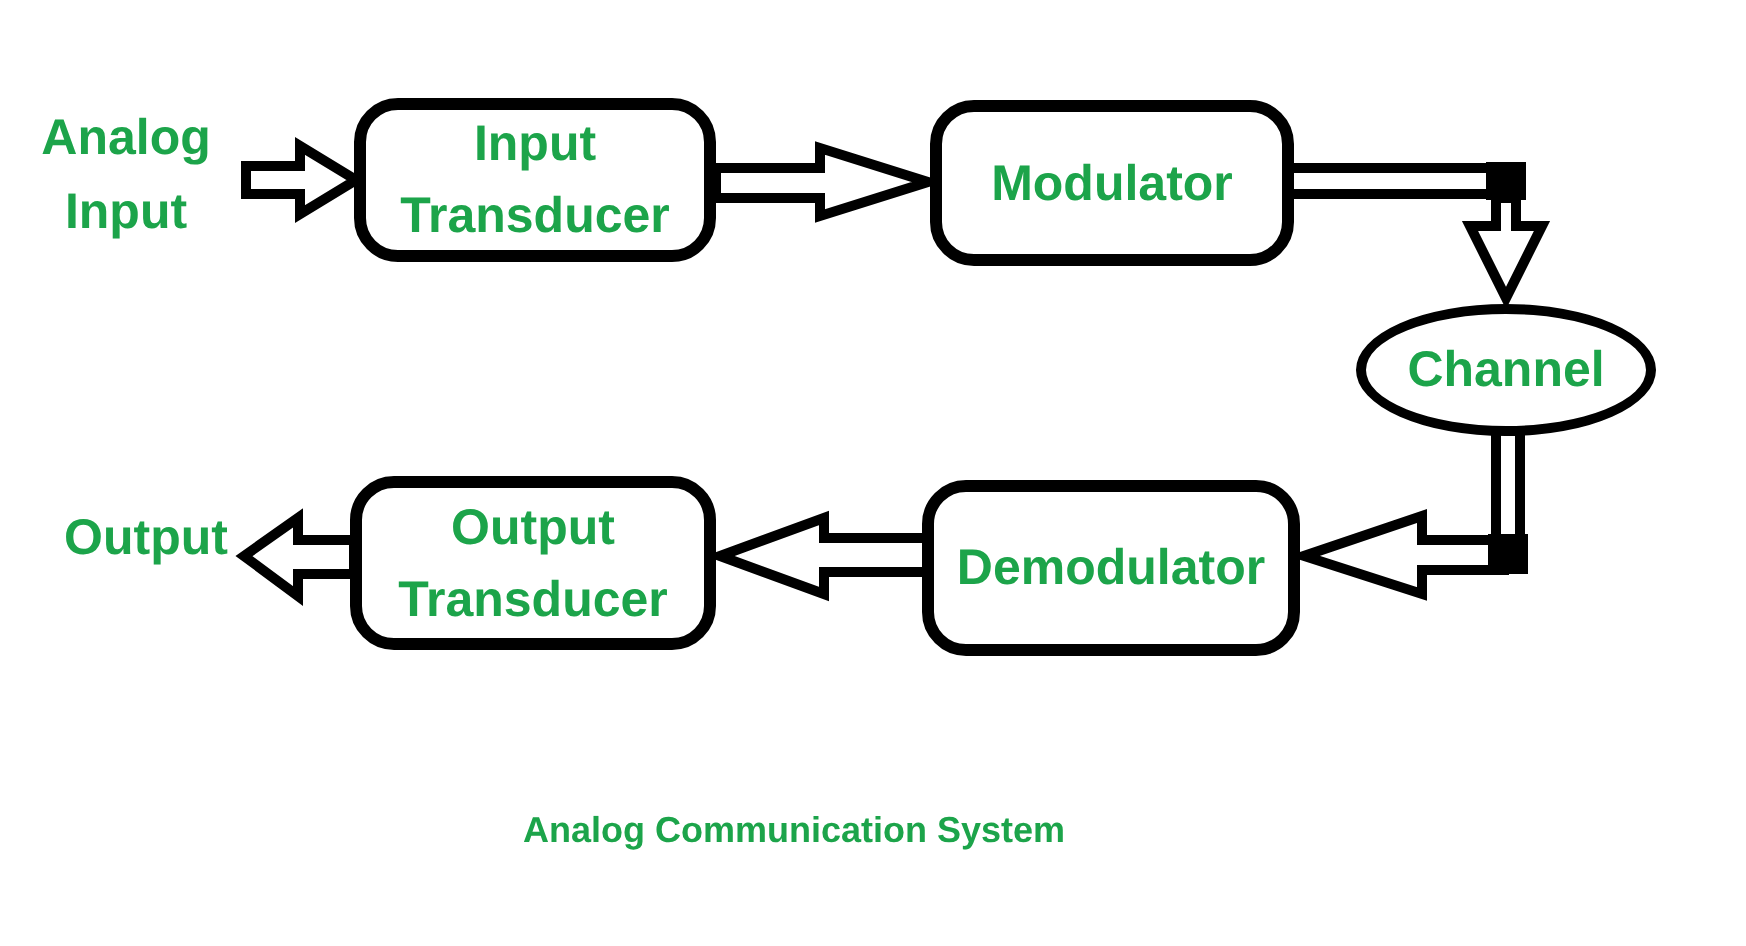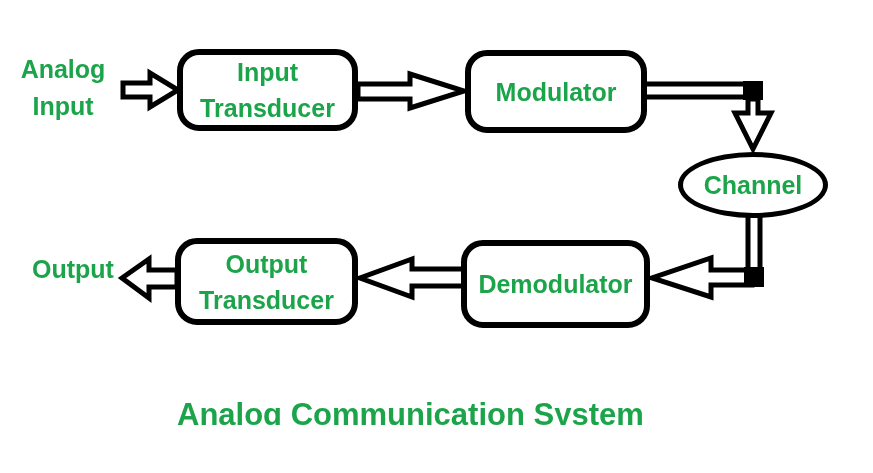--- a/index.html
+++ b/index.html
@@ -68,21 +68,21 @@
     white-space: nowrap;
   }
   .caption {
     position: absolute;
     left: 177px;
     top: 401px;
     width: 440px;
     text-align: center;
     color: var(--text-green, #1CA44A);
     font-weight: bold;
-    font-size: 31px;
+    font-size: 18px;
     line-height: 28px;
     white-space: nowrap;
   }
   
   #node-input-transducer  { left: 177px; top: 49px;  width: 181px; height: 82px; }
   #node-modulator         { left: 465px; top: 50px;  width: 182px; height: 83px; }
   #node-channel           { left: 678px; top: 152px; width: 150px; height: 66px; }
   #node-demodulator       { left: 461px; top: 240px; width: 189px; height: 88px; }
   #node-output-transducer { left: 175px; top: 238px; width: 183px; height: 87px; }
   #label-analog-input     { left: 8px;   top: 51px;  width: 110px; }

